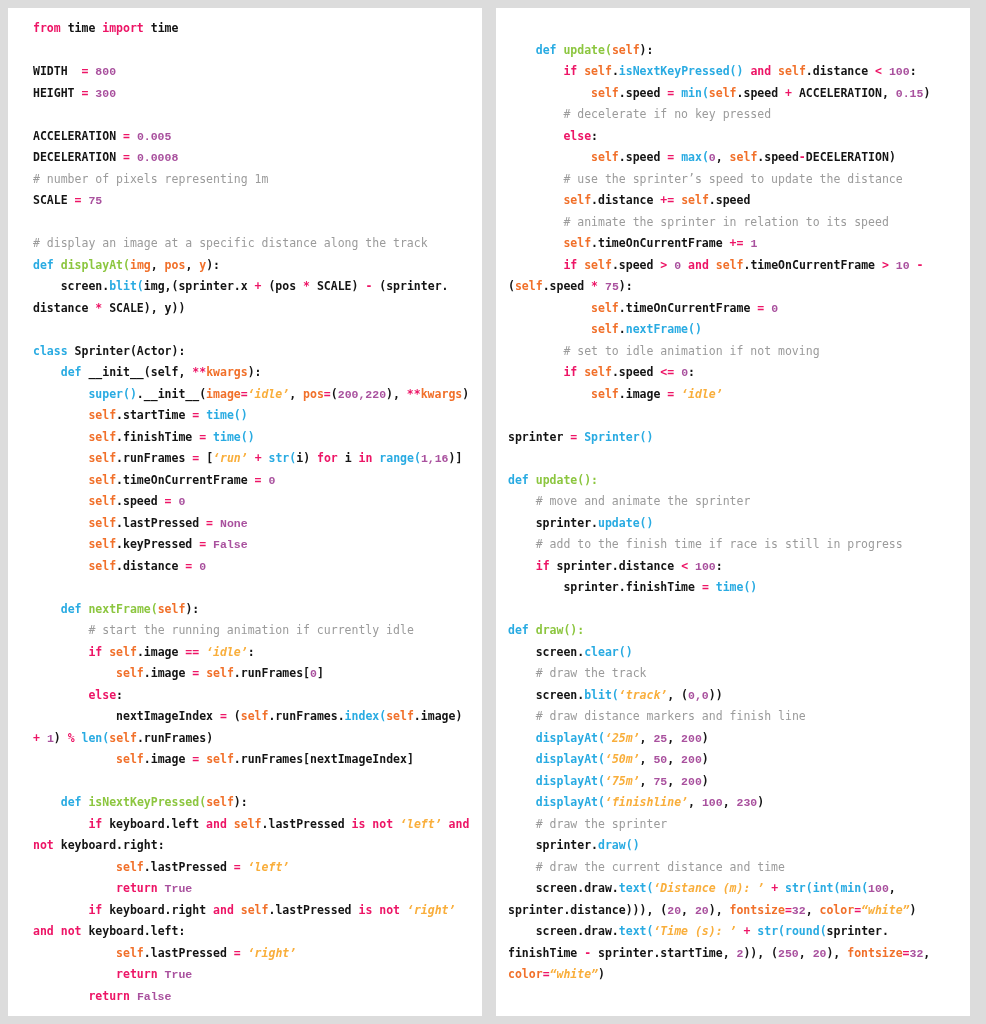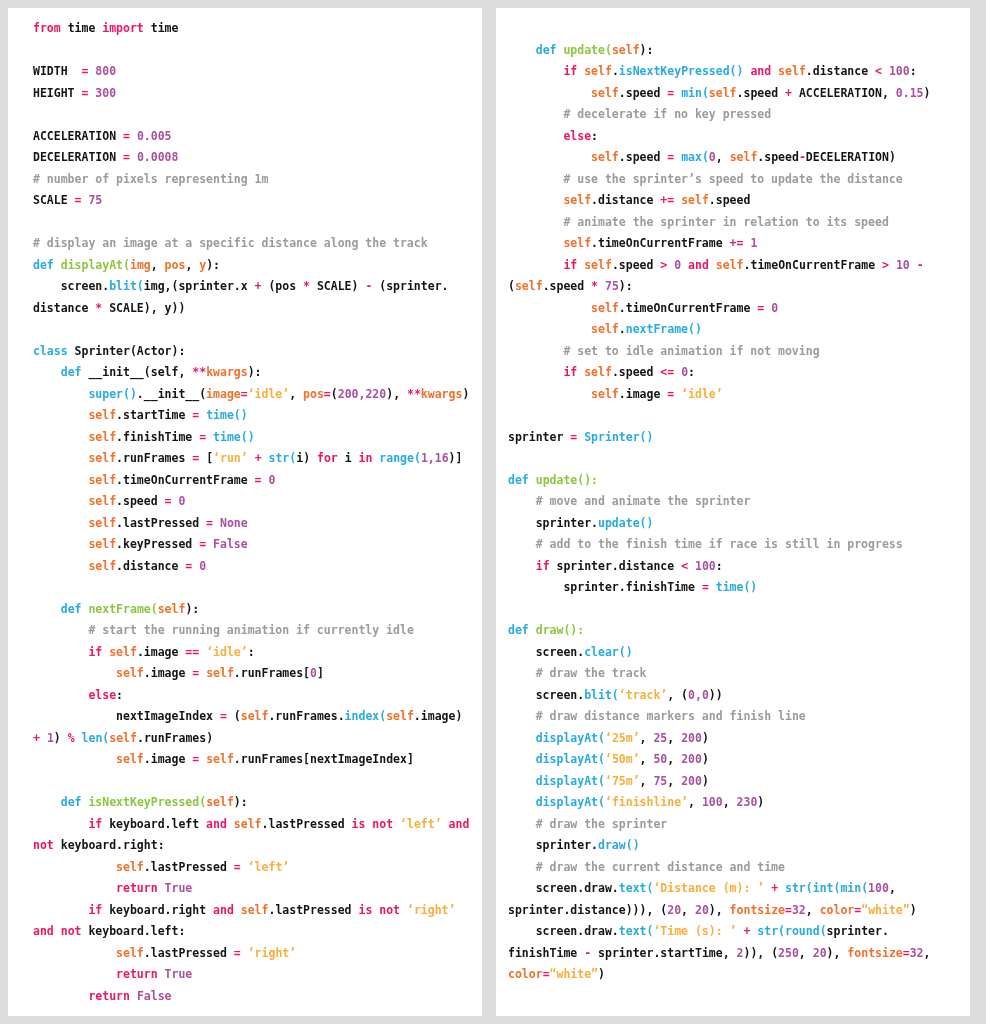--- a/index.html
+++ b/index.html
@@ -15,23 +15,23 @@
   .panel-left{left:8px;padding-left:25px;}
   .panel-right{left:496px;}
   .code{font-size:11.5px;font-weight:bold;line-height:21.5px;color:var(--t);
         white-space:pre;}
   .line{height:21.5px;white-space:pre;}
   .t{color:var(--t);}
   .k{color:var(--k);}
   .f{color:var(--f);}
   .g{color:var(--g);}
   .o{color:var(--o);}
-  .s{color:var(--s);}
-  .n{color:var(--n);}
-  .c{color:var(--c);font-weight:bold;}
+  .s{color:var(--s);font-style:italic;}
+  .n{color:var(--n);font-family:Liberation Mono, monospace;}
+  .c{color:var(--c);font-weight:normal;}
 </style>
 </head>
 <body>
 
 <div class="panel panel-left">
   <div class="code"><div class="line"><span class="k">from</span><span class="t"> time </span><span class="k">import</span><span class="t"> time</span></div><div class="line">&nbsp;</div><div class="line"><span class="t">WIDTH  </span><span class="k">=</span><span class="t"> </span><span class="n">800</span></div><div class="line"><span class="t">HEIGHT </span><span class="k">=</span><span class="t"> </span><span class="n">300</span></div><div class="line">&nbsp;</div><div class="line"><span class="t">ACCELERATION </span><span class="k">=</span><span class="t"> </span><span class="n">0.005</span></div><div class="line"><span class="t">DECELERATION </span><span class="k">=</span><span class="t"> </span><span class="n">0.0008</span></div><div class="line"><span class="c"># number of pixels representing 1m</span></div><div class="line"><span class="t">SCALE </span><span class="k">=</span><span class="t"> </span><span class="n">75</span></div><div class="line">&nbsp;</div><div class="line"><span class="c"># display an image at a specific distance along the track</span></div><div class="line"><span class="f">def</span><span class="t"> </span><span class="g">displayAt(</span><span class="o">img</span><span class="t">, </span><span class="o">pos</span><span class="t">, </span><span class="o">y</span><span class="t">):</span></div><div class="line"><span class="t">    screen.</span><span class="f">blit(</span><span class="t">img,(sprinter.x </span><span class="k">+</span><span class="t"> (pos </span><span class="k">*</span><span class="t"> SCALE) </span><span class="k">-</span><span class="t"> (sprinter.</span></div><div class="line"><span class="t">distance </span><span class="k">*</span><span class="t"> SCALE), y))</span></div><div class="line">&nbsp;</div><div class="line"><span class="f">class</span><span class="t"> Sprinter(Actor):</span></div><div class="line"><span class="t">    </span><span class="f">def</span><span class="t"> __init__(self, </span><span class="k">**</span><span class="o">kwargs</span><span class="t">):</span></div><div class="line"><span class="t">        </span><span class="f">super()</span><span class="t">.__init__(</span><span class="o">image</span><span class="k">=</span><span class="s">‘idle’</span><span class="t">, </span><span class="o">pos</span><span class="k">=</span><span class="t">(</span><span class="n">200,220</span><span class="t">), </span><span class="k">**</span><span class="o">kwargs</span><span class="t">)</span></div><div class="line"><span class="t">        </span><span class="o">self</span><span class="t">.startTime </span><span class="k">=</span><span class="t"> </span><span class="f">time()</span></div><div class="line"><span class="t">        </span><span class="o">self</span><span class="t">.finishTime </span><span class="k">=</span><span class="t"> </span><span class="f">time()</span></div><div class="line"><span class="t">        </span><span class="o">self</span><span class="t">.runFrames </span><span class="k">=</span><span class="t"> [</span><span class="s">‘run’</span><span class="t"> </span><span class="k">+</span><span class="t"> </span><span class="f">str(</span><span class="t">i) </span><span class="k">for</span><span class="t"> i </span><span class="k">in</span><span class="t"> </span><span class="f">range(</span><span class="n">1,16</span><span class="t">)]</span></div><div class="line"><span class="t">        </span><span class="o">self</span><span class="t">.timeOnCurrentFrame </span><span class="k">=</span><span class="t"> </span><span class="n">0</span></div><div class="line"><span class="t">        </span><span class="o">self</span><span class="t">.speed </span><span class="k">=</span><span class="t"> </span><span class="n">0</span></div><div class="line"><span class="t">        </span><span class="o">self</span><span class="t">.lastPressed </span><span class="k">=</span><span class="t"> </span><span class="n">None</span></div><div class="line"><span class="t">        </span><span class="o">self</span><span class="t">.keyPressed </span><span class="k">=</span><span class="t"> </span><span class="n">False</span></div><div class="line"><span class="t">        </span><span class="o">self</span><span class="t">.distance </span><span class="k">=</span><span class="t"> </span><span class="n">0</span></div><div class="line">&nbsp;</div><div class="line"><span class="t">    </span><span class="f">def</span><span class="t"> </span><span class="g">nextFrame(</span><span class="o">self</span><span class="t">):</span></div><div class="line"><span class="t">        </span><span class="c"># start the running animation if currently idle</span></div><div class="line"><span class="t">        </span><span class="k">if</span><span class="t"> </span><span class="o">self</span><span class="t">.image </span><span class="k">==</span><span class="t"> </span><span class="s">‘idle’</span><span class="t">:</span></div><div class="line"><span class="t">            </span><span class="o">self</span><span class="t">.image </span><span class="k">=</span><span class="t"> </span><span class="o">self</span><span class="t">.runFrames[</span><span class="n">0</span><span class="t">]</span></div><div class="line"><span class="t">        </span><span class="k">else</span><span class="t">:</span></div><div class="line"><span class="t">            nextImageIndex </span><span class="k">=</span><span class="t"> (</span><span class="o">self</span><span class="t">.runFrames.</span><span class="f">index(</span><span class="o">self</span><span class="t">.image)</span></div><div class="line"><span class="k">+</span><span class="t"> </span><span class="n">1</span><span class="t">) </span><span class="k">%</span><span class="t"> </span><span class="f">len(</span><span class="o">self</span><span class="t">.runFrames)</span></div><div class="line"><span class="t">            </span><span class="o">self</span><span class="t">.image </span><span class="k">=</span><span class="t"> </span><span class="o">self</span><span class="t">.runFrames[nextImageIndex]</span></div><div class="line">&nbsp;</div><div class="line"><span class="t">    </span><span class="f">def</span><span class="t"> </span><span class="g">isNextKeyPressed(</span><span class="o">self</span><span class="t">):</span></div><div class="line"><span class="t">        </span><span class="k">if</span><span class="t"> keyboard.left </span><span class="k">and</span><span class="t"> </span><span class="o">self</span><span class="t">.lastPressed </span><span class="k">is</span><span class="t"> </span><span class="k">not</span><span class="t"> </span><span class="s">‘left’</span><span class="t"> </span><span class="k">and</span></div><div class="line"><span class="k">not</span><span class="t"> keyboard.right:</span></div><div class="line"><span class="t">            </span><span class="o">self</span><span class="t">.lastPressed </span><span class="k">=</span><span class="t"> </span><span class="s">‘left’</span></div><div class="line"><span class="t">            </span><span class="k">return</span><span class="t"> </span><span class="n">True</span></div><div class="line"><span class="t">        </span><span class="k">if</span><span class="t"> keyboard.right </span><span class="k">and</span><span class="t"> </span><span class="o">self</span><span class="t">.lastPressed </span><span class="k">is</span><span class="t"> </span><span class="k">not</span><span class="t"> </span><span class="s">‘right’</span></div><div class="line"><span class="k">and</span><span class="t"> </span><span class="k">not</span><span class="t"> keyboard.left:</span></div><div class="line"><span class="t">            </span><span class="o">self</span><span class="t">.lastPressed </span><span class="k">=</span><span class="t"> </span><span class="s">‘right’</span></div><div class="line"><span class="t">            </span><span class="k">return</span><span class="t"> </span><span class="n">True</span></div><div class="line"><span class="t">        </span><span class="k">return</span><span class="t"> </span><span class="n">False</span></div></div>
 </div>
 
 <div class="panel panel-right">
   <div class="code"><div class="line">&nbsp;</div><div class="line"><span class="t">    </span><span class="f">def</span><span class="t"> </span><span class="g">update(</span><span class="o">self</span><span class="t">):</span></div><div class="line"><span class="t">        </span><span class="k">if</span><span class="t"> </span><span class="o">self</span><span class="t">.</span><span class="f">isNextKeyPressed()</span><span class="t"> </span><span class="k">and</span><span class="t"> </span><span class="o">self</span><span class="t">.distance </span><span class="k">&lt;</span><span class="t"> </span><span class="n">100</span><span class="t">:</span></div><div class="line"><span class="t">            </span><span class="o">self</span><span class="t">.speed </span><span class="k">=</span><span class="t"> </span><span class="f">min(</span><span class="o">self</span><span class="t">.speed </span><span class="k">+</span><span class="t"> ACCELERATION, </span><span class="n">0.15</span><span class="t">)</span></div><div class="line"><span class="t">        </span><span class="c"># decelerate if no key pressed</span></div><div class="line"><span class="t">        </span><span class="k">else</span><span class="t">:</span></div><div class="line"><span class="t">            </span><span class="o">self</span><span class="t">.speed </span><span class="k">=</span><span class="t"> </span><span class="f">max(</span><span class="n">0</span><span class="t">, </span><span class="o">self</span><span class="t">.speed</span><span class="k">-</span><span class="t">DECELERATION)</span></div><div class="line"><span class="t">        </span><span class="c"># use the sprinter’s speed to update the distance</span></div><div class="line"><span class="t">        </span><span class="o">self</span><span class="t">.distance </span><span class="k">+=</span><span class="t"> </span><span class="o">self</span><span class="t">.speed</span></div><div class="line"><span class="t">        </span><span class="c"># animate the sprinter in relation to its speed</span></div><div class="line"><span class="t">        </span><span class="o">self</span><span class="t">.timeOnCurrentFrame </span><span class="k">+=</span><span class="t"> </span><span class="n">1</span></div><div class="line"><span class="t">        </span><span class="k">if</span><span class="t"> </span><span class="o">self</span><span class="t">.speed </span><span class="k">&gt;</span><span class="t"> </span><span class="n">0</span><span class="t"> </span><span class="k">and</span><span class="t"> </span><span class="o">self</span><span class="t">.timeOnCurrentFrame </span><span class="k">&gt;</span><span class="t"> </span><span class="n">10</span><span class="t"> </span><span class="k">-</span></div><div class="line"><span class="t">(</span><span class="o">self</span><span class="t">.speed </span><span class="k">*</span><span class="t"> </span><span class="n">75</span><span class="t">):</span></div><div class="line"><span class="t">            </span><span class="o">self</span><span class="t">.timeOnCurrentFrame </span><span class="k">=</span><span class="t"> </span><span class="n">0</span></div><div class="line"><span class="t">            </span><span class="o">self</span><span class="t">.</span><span class="f">nextFrame()</span></div><div class="line"><span class="t">        </span><span class="c"># set to idle animation if not moving</span></div><div class="line"><span class="t">        </span><span class="k">if</span><span class="t"> </span><span class="o">self</span><span class="t">.speed </span><span class="k">&lt;=</span><span class="t"> </span><span class="n">0</span><span class="t">:</span></div><div class="line"><span class="t">            </span><span class="o">self</span><span class="t">.image </span><span class="k">=</span><span class="t"> </span><span class="s">‘idle’</span></div><div class="line">&nbsp;</div><div class="line"><span class="t">sprinter </span><span class="k">=</span><span class="t"> </span><span class="f">Sprinter()</span></div><div class="line">&nbsp;</div><div class="line"><span class="f">def</span><span class="t"> </span><span class="g">update():</span></div><div class="line"><span class="t">    </span><span class="c"># move and animate the sprinter</span></div><div class="line"><span class="t">    sprinter.</span><span class="f">update()</span></div><div class="line"><span class="t">    </span><span class="c"># add to the finish time if race is still in progress</span></div><div class="line"><span class="t">    </span><span class="k">if</span><span class="t"> sprinter.distance </span><span class="k">&lt;</span><span class="t"> </span><span class="n">100</span><span class="t">:</span></div><div class="line"><span class="t">        sprinter.finishTime </span><span class="k">=</span><span class="t"> </span><span class="f">time()</span></div><div class="line">&nbsp;</div><div class="line"><span class="f">def</span><span class="t"> </span><span class="g">draw():</span></div><div class="line"><span class="t">    screen.</span><span class="f">clear()</span></div><div class="line"><span class="t">    </span><span class="c"># draw the track</span></div><div class="line"><span class="t">    screen.</span><span class="f">blit(</span><span class="s">‘track’</span><span class="t">, (</span><span class="n">0,0</span><span class="t">))</span></div><div class="line"><span class="t">    </span><span class="c"># draw distance markers and finish line</span></div><div class="line"><span class="t">    </span><span class="f">displayAt(</span><span class="s">‘25m’</span><span class="t">, </span><span class="n">25</span><span class="t">, </span><span class="n">200</span><span class="t">)</span></div><div class="line"><span class="t">    </span><span class="f">displayAt(</span><span class="s">‘50m’</span><span class="t">, </span><span class="n">50</span><span class="t">, </span><span class="n">200</span><span class="t">)</span></div><div class="line"><span class="t">    </span><span class="f">displayAt(</span><span class="s">‘75m’</span><span class="t">, </span><span class="n">75</span><span class="t">, </span><span class="n">200</span><span class="t">)</span></div><div class="line"><span class="t">    </span><span class="f">displayAt(</span><span class="s">‘finishline’</span><span class="t">, </span><span class="n">100</span><span class="t">, </span><span class="n">230</span><span class="t">)</span></div><div class="line"><span class="t">    </span><span class="c"># draw the sprinter</span></div><div class="line"><span class="t">    sprinter.</span><span class="f">draw()</span></div><div class="line"><span class="t">    </span><span class="c"># draw the current distance and time</span></div><div class="line"><span class="t">    screen.draw.</span><span class="f">text(</span><span class="s">‘Distance (m): ’</span><span class="t"> </span><span class="k">+</span><span class="t"> </span><span class="f">str(</span><span class="f">int(</span><span class="f">min(</span><span class="n">100</span><span class="t">,</span></div><div class="line"><span class="t">sprinter.distance))), (</span><span class="n">20</span><span class="t">, </span><span class="n">20</span><span class="t">), </span><span class="o">fontsize</span><span class="k">=</span><span class="n">32</span><span class="t">, </span><span class="o">color</span><span class="k">=</span><span class="s">“white”</span><span class="t">)</span></div><div class="line"><span class="t">    screen.draw.</span><span class="f">text(</span><span class="s">‘Time (s): ’</span><span class="t"> </span><span class="k">+</span><span class="t"> </span><span class="f">str(</span><span class="f">round(</span><span class="t">sprinter.</span></div><div class="line"><span class="t">finishTime </span><span class="k">-</span><span class="t"> sprinter.startTime, </span><span class="n">2</span><span class="t">)), (</span><span class="n">250</span><span class="t">, </span><span class="n">20</span><span class="t">), </span><span class="o">fontsize</span><span class="k">=</span><span class="n">32</span><span class="t">,</span></div><div class="line"><span class="o">color</span><span class="k">=</span><span class="s">“white”</span><span class="t">)</span></div></div>

